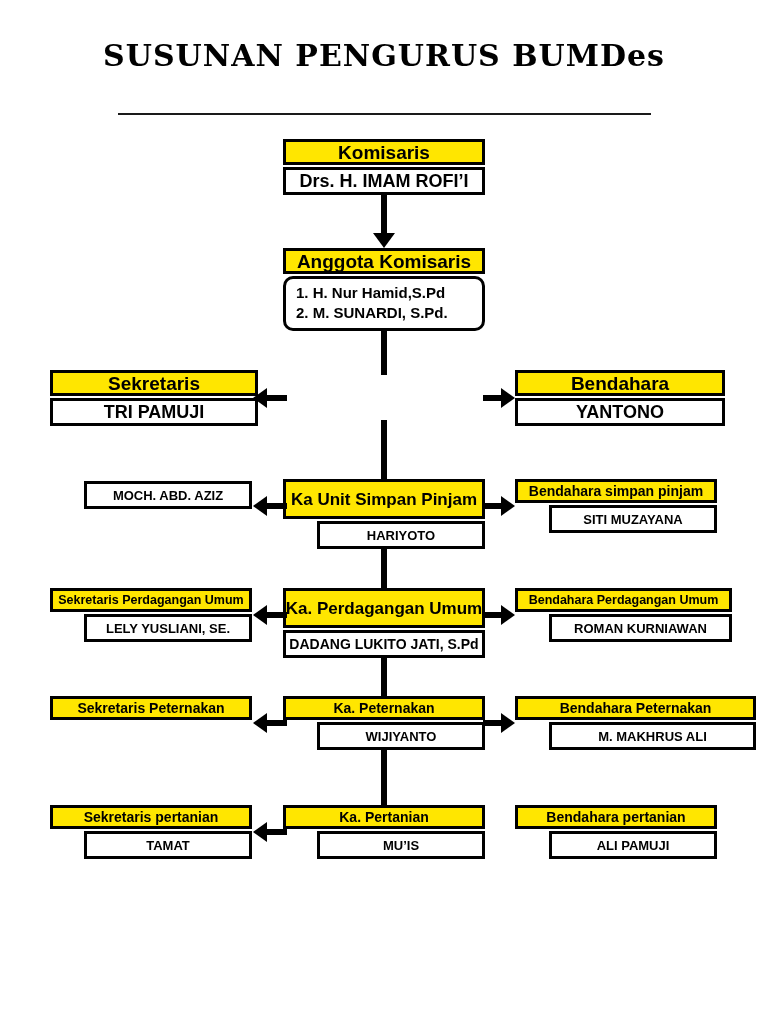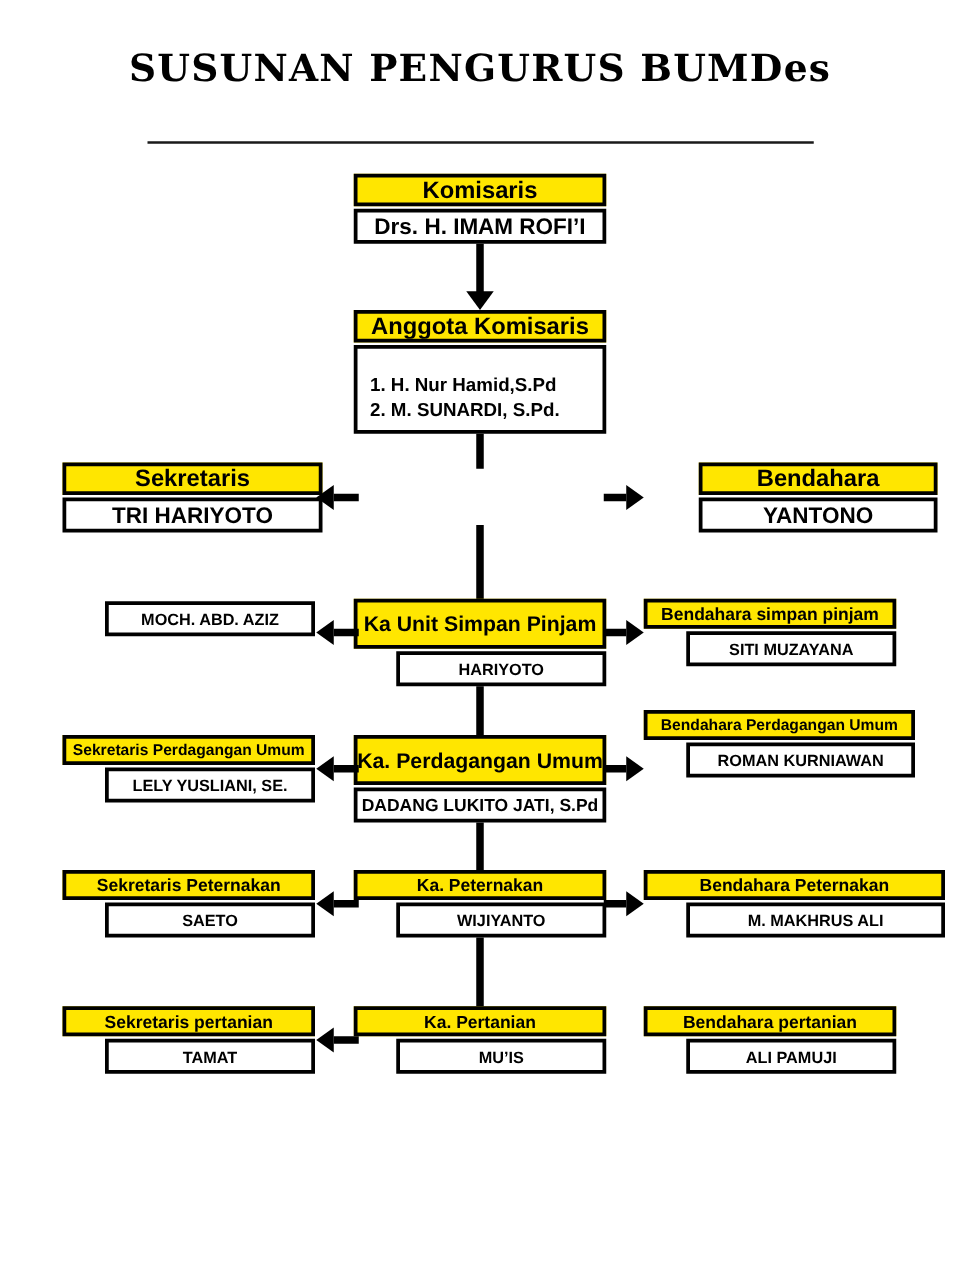--- a/index.html
+++ b/index.html
@@ -114,23 +114,24 @@
     display: flex;
     align-items: center;
     justify-content: center;
     overflow: hidden;
     white-space: nowrap;
     margin-top: 2px;
   }
   .node .body.list {
     display: block;
     text-align: left;
-    padding: 20px 0 4px 10px;
+    padding: 4px 0 4px 10px;
     line-height: 1.35;
     font-size: 15px;
+    border-radius: 10px;
   }
   .node .body.list div { white-space: nowrap; }
 
   
   .h-lg { height: 26px; font-size: 19px; }
   .h-md { height: 40px; font-size: 17px; }
   .h-sm { height: 24px; font-size: 14px; }
   .h-xs { height: 24px; font-size: 12.5px; }
 
   .b-lg { height: 28px; font-size: 18px; }
@@ -167,23 +168,23 @@
   <div class="node" style="left:283px; top:248px; width:202px;">
     <div class="hdr h-lg">Anggota Komisaris</div>
     <div class="body list" style="height:auto;">
       <div>1.  H. Nur Hamid,S.Pd</div>
       <div>2.  M. SUNARDI, S.Pd.</div>
     </div>
   </div>
 
   <div class="node" style="left:50px; top:370px; width:208px;">
     <div class="hdr h-lg">Sekretaris</div>
-    <div class="body b-lg">TRI HARIYOTO</div>
-  </div>
-  <div class="node" style="left:515px; top:370px; width:191px;margin-left:44px;">
+    <div class="body b-lg">TRI PAMUJI</div>
+  </div>
+  <div class="node" style="left:515px; top:370px; width:210px;">
     <div class="hdr h-lg">Bendahara</div>
     <div class="body b-lg">YANTONO</div>
   </div>
   <div class="harrow" style="left:267px; top:395px; width:20px;"></div>
   <div class="harrow-head left" style="left:253px; top:388px;"></div>
   <div class="harrow" style="left:483px; top:395px; width:18px;"></div>
   <div class="harrow-head right" style="left:501px; top:388px;"></div>
 
   <div class="node" style="left:50px; top:479px; width:202px;">
     <div class="body b-md">MOCH. ABD. AZIZ</div>
@@ -202,32 +203,31 @@
   <div class="harrow-head right" style="left:501px; top:496px;"></div>
 
   <div class="node" style="left:50px; top:588px; width:202px;border-radius:21px;">
     <div class="hdr h-xs">Sekretaris Perdagangan Umum</div>
     <div class="body b-md">LELY YUSLIANI, SE.</div>
   </div>
   <div class="node" style="left:283px; top:588px; width:202px;">
     <div class="hdr h-md">Ka. Perdagangan Umum</div>
     <div class="body b-xs">DADANG LUKITO JATI, S.Pd</div>
   </div>
-  <div class="node" style="left:515px; top:568px; width:217px;">
+  <div class="node" style="left:515px; top:588px; width:217px;">
     <div class="hdr h-xs">Bendahara Perdagangan Umum</div>
     <div class="body b-md">ROMAN KURNIAWAN</div>
   </div>
   <div class="harrow" style="left:267px; top:612px; width:20px;"></div>
   <div class="harrow-head left" style="left:253px; top:605px;"></div>
   <div class="harrow" style="left:483px; top:612px; width:18px;"></div>
   <div class="harrow-head right" style="left:501px; top:605px;"></div>
 
   <div class="node" style="left:50px; top:696px; width:202px;">
     <div class="hdr h-sm">Sekretaris Peternakan</div>
-    <div class="body b-md">SAETO</div>
   </div>
   <div class="node" style="left:283px; top:696px; width:202px;">
     <div class="hdr h-sm">Ka. Peternakan</div>
     <div class="body b-md">WIJIYANTO</div>
   </div>
   <div class="node" style="left:515px; top:696px; width:241px;">
     <div class="hdr h-sm">Bendahara Peternakan</div>
     <div class="body b-md">M. MAKHRUS ALI</div>
   </div>
   <div class="harrow" style="left:267px; top:720px; width:20px;"></div>

